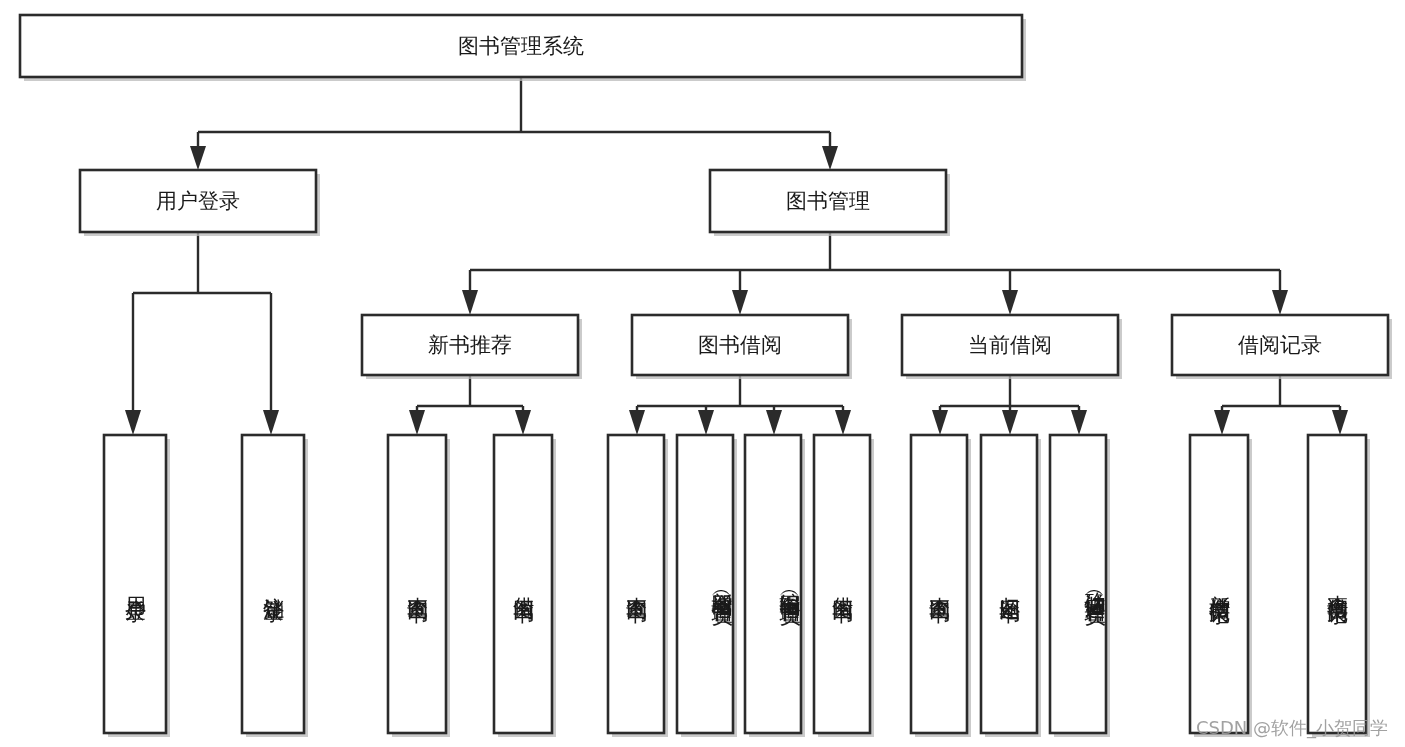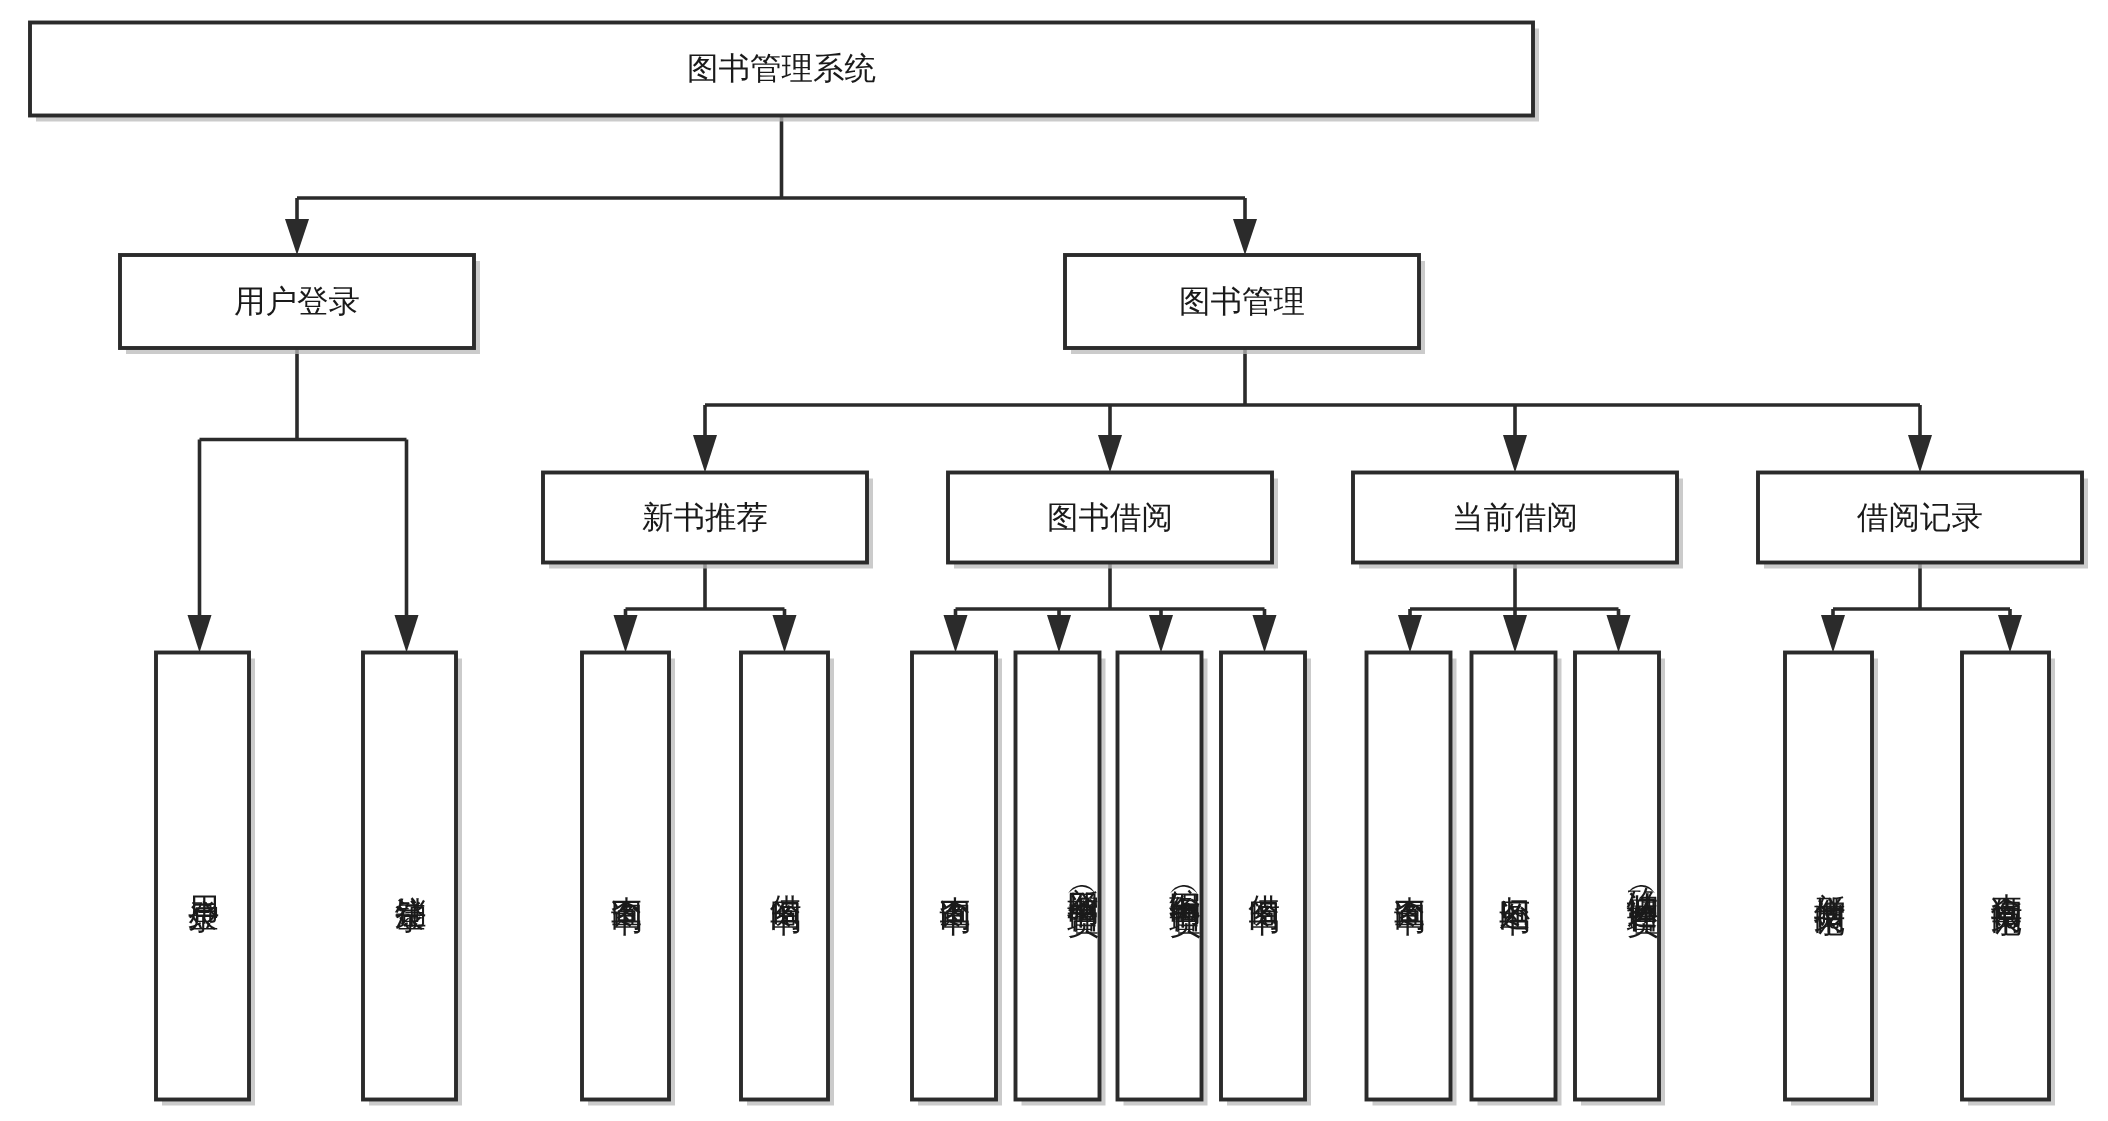--- a/index.html
+++ b/index.html
@@ -239,13 +239,14 @@
   <div class="vlabel" style="left:745px; top:440px; width:56px; height:288px; align-items:flex-start;">编辑图书（管理员）</div>
   <div class="vlabel" style="left:814px; top:435px; width:56px; height:298px;">借阅图书</div>
 
   <div class="vlabel" style="left:911px; top:435px; width:56px; height:298px;">查询图书</div>
   <div class="vlabel" style="left:981px; top:435px; width:56px; height:298px;">归还图书</div>
   <div class="vlabel" style="left:1050px; top:440px; width:56px; height:288px; align-items:flex-start;">确认归还（管理员）</div>
 
   <div class="vlabel" style="left:1190px; top:435px; width:58px; height:298px;">新增借阅记录</div>
   <div class="vlabel" style="left:1308px; top:435px; width:58px; height:298px;">查询借阅记录</div>
 
+  <div class="watermark" style="left:1196px; top:716px;">CSDN @软件_小贺同学</div>
 </div>
 
 </body></html>

